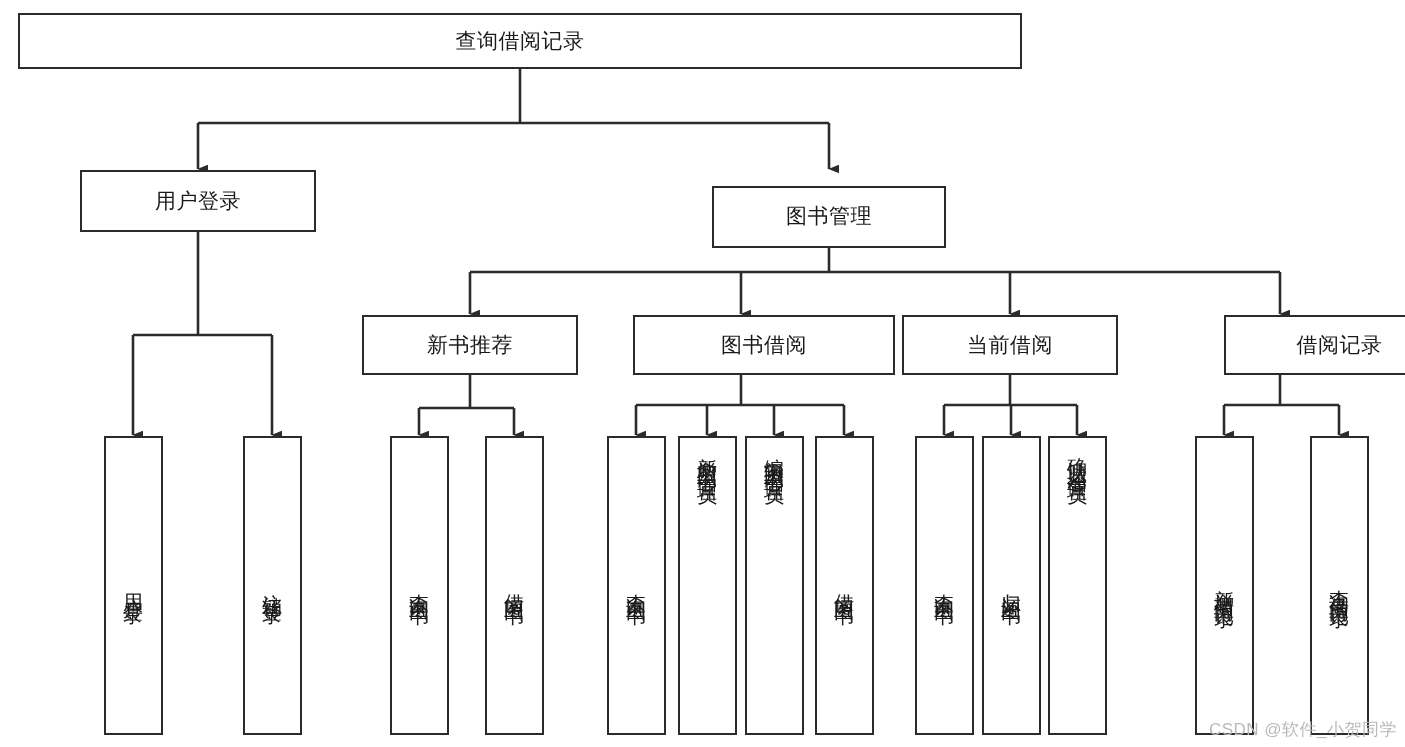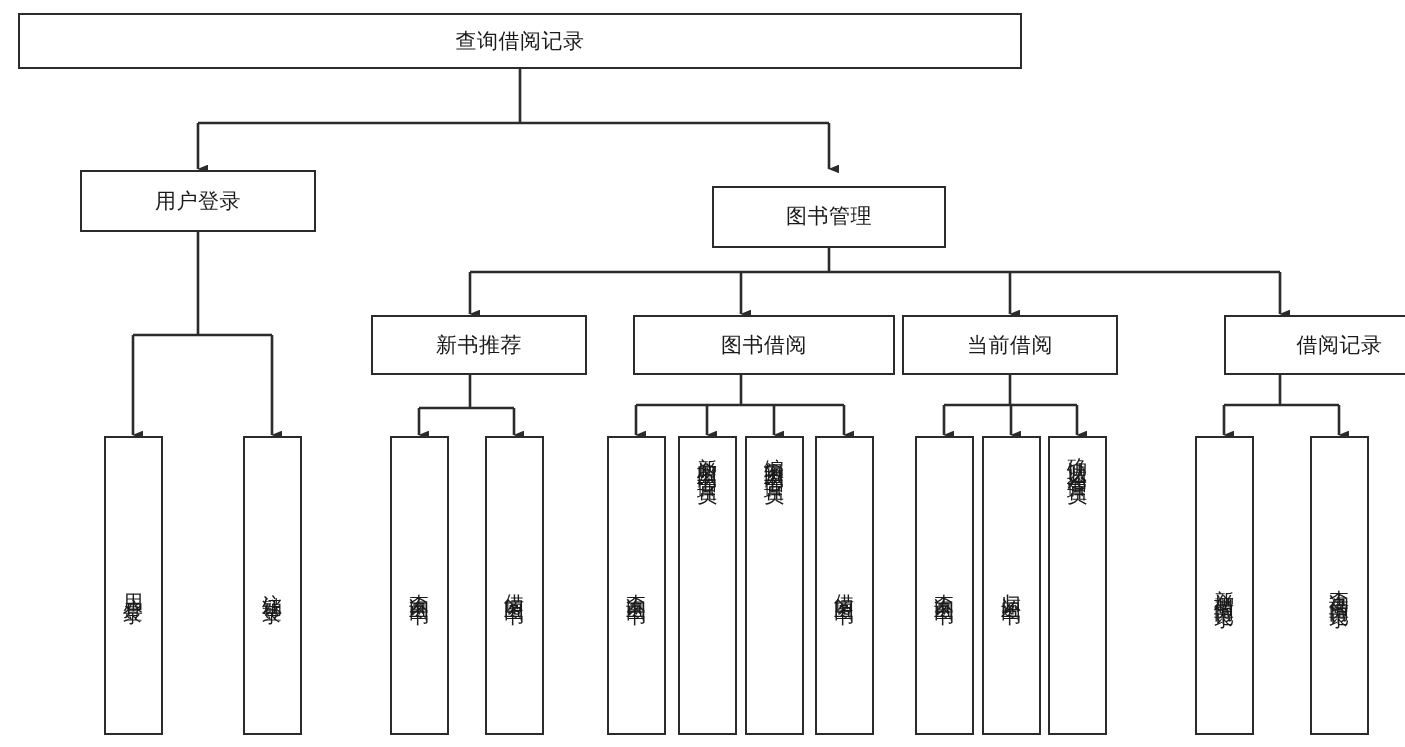--- a/index.html
+++ b/index.html
@@ -121,21 +121,21 @@
   <div id="nodes-layer">
       <div class="node-box" style="left: 18px; top: 13px; width: 1004px; height: 56px;">
         <span class="node-label">查询借阅记录</span>
       </div>
       <div class="node-box" style="left: 80px; top: 170px; width: 236px; height: 62px;">
         <span class="node-label">用户登录</span>
       </div>
       <div class="node-box" style="left: 712px; top: 186px; width: 234px; height: 62px; font-family: Liberation Serif, serif;">
         <span class="node-label">图书管理</span>
       </div>
-      <div class="node-box" style="left: 371px; top: 315px; width: 216px; height: 60px;">
+      <div class="node-box" style="left: 362px; top: 315px; width: 216px; height: 60px;">
         <span class="node-label">新书推荐</span>
       </div>
       <div class="node-box" style="left: 633px; top: 315px; width: 262px; height: 60px;">
         <span class="node-label">图书借阅</span>
       </div>
       <div class="node-box" style="left: 902px; top: 315px; width: 216px; height: 60px; justify-content: center;">
         <span class="node-label">当前借阅</span>
       </div>
       <div class="node-box" style="left: 1224px; top: 315px; width: 231px; height: 60px;">
         <span class="node-label">借阅记录</span>
@@ -174,14 +174,15 @@
         <span class="node-label">确认归还（管理员）</span>
       </div>
       <div class="node-box vertical centered" style="left: 1195px; top: 436px; width: 59px; height: 299px;">
         <span class="node-label">新增借阅记录</span>
       </div>
       <div class="node-box vertical centered" style="left: 1310px; top: 436px; width: 59px; height: 299px;">
         <span class="node-label">查询借阅记录</span>
       </div>
     </div>
 
+  <div class="watermark">CSDN @软件_小贺同学</div>
 
 </div>
 
 </body></html>

